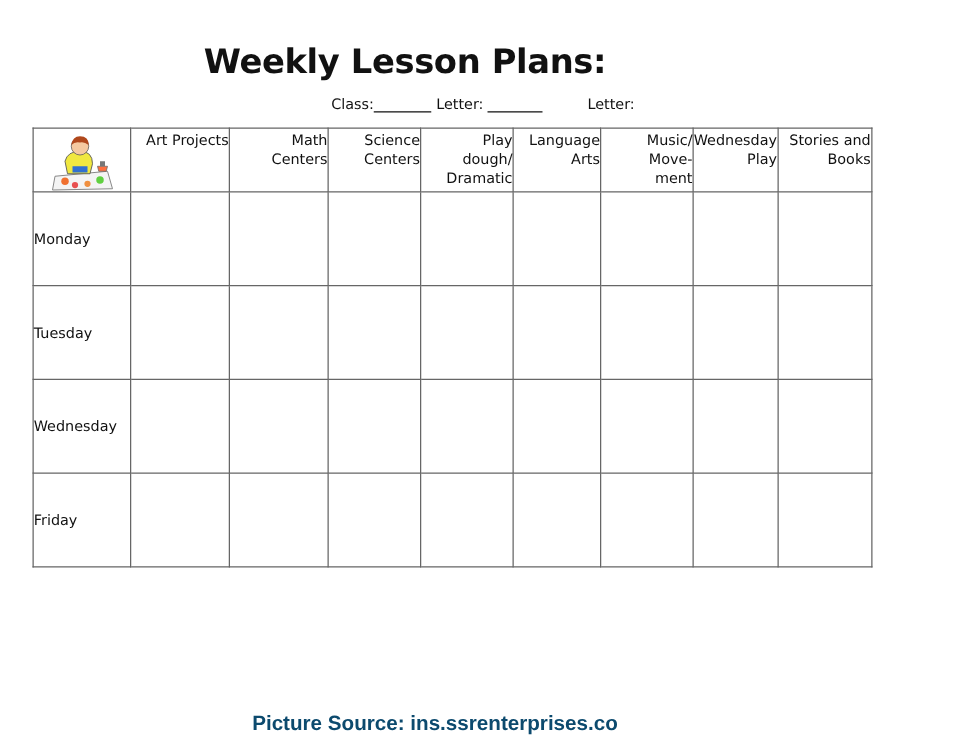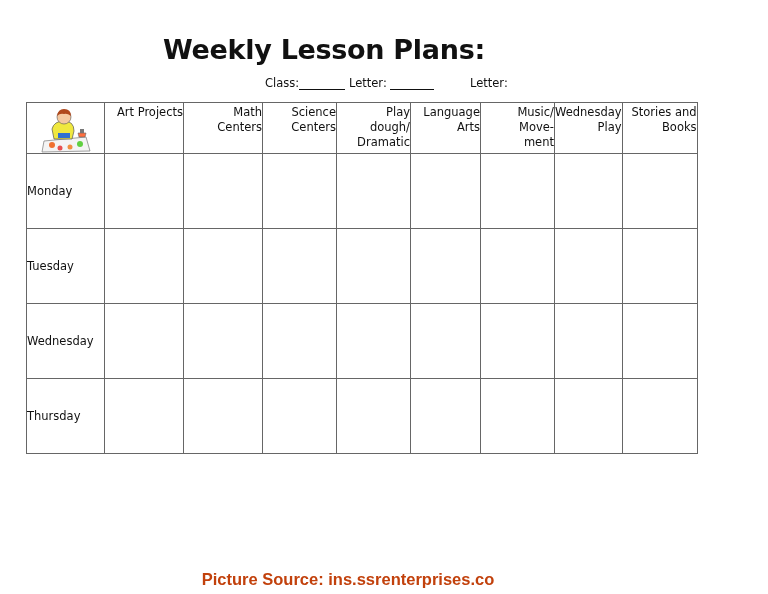--- a/index.html
+++ b/index.html
@@ -7,21 +7,21 @@
          font-family:"DejaVu Sans", sans-serif; color:#111; }
   .title { position:absolute; left:0; width:648px; top:34px; text-align:center;
            font-size:27px; font-weight:bold; letter-spacing:-0.3px; }
   .meta { position:absolute; top:76px; font-size:11.5px; }
   .meta .blank { display:inline-block; border-bottom:1px solid #111; vertical-align:bottom; height:12px; }
   table.plan { position:absolute; left:26px; top:102px; border-collapse:collapse; table-layout:fixed; }
   table.plan td, table.plan th { border:1px solid #666; padding:0; vertical-align:top; }
   table.plan th { font-weight:normal; font-size:11.5px; line-height:15px; text-align:right; padding-top:2px; }
   table.plan td.day { vertical-align:middle; font-size:11.5px; }
   .footer { position:absolute; left:0; width:696px; top:570px; text-align:center;
-            font-family:"Liberation Sans", sans-serif; font-weight:bold; font-size:16.5px; color:#c2410c; }
+            font-family:"Liberation Sans", sans-serif; font-weight:bold; font-size:16.5px; color:#0c4a6e; }
   .clipart { display:block; margin:2px auto 0 auto; }
 </style>
 </head>
 <body>
 
 <div class="title">Weekly Lesson Plans:</div>
 
 <div class="meta" style="left:265px;">
   <span>Class:</span><span class="blank" style="width:46px;"></span>
 </div>
@@ -98,21 +98,21 @@
     <td></td>
         <td></td>
         <td></td>
         <td></td>
         <td></td>
         <td></td>
         <td></td>
         <td></td>
   </tr>
   <tr style="height:75px;">
-    <td class="day">Thursday</td>
+    <td class="day">Friday</td>
     <td></td>
         <td></td>
         <td></td>
         <td></td>
         <td></td>
         <td></td>
         <td></td>
         <td></td>
   </tr>
 </tbody>

